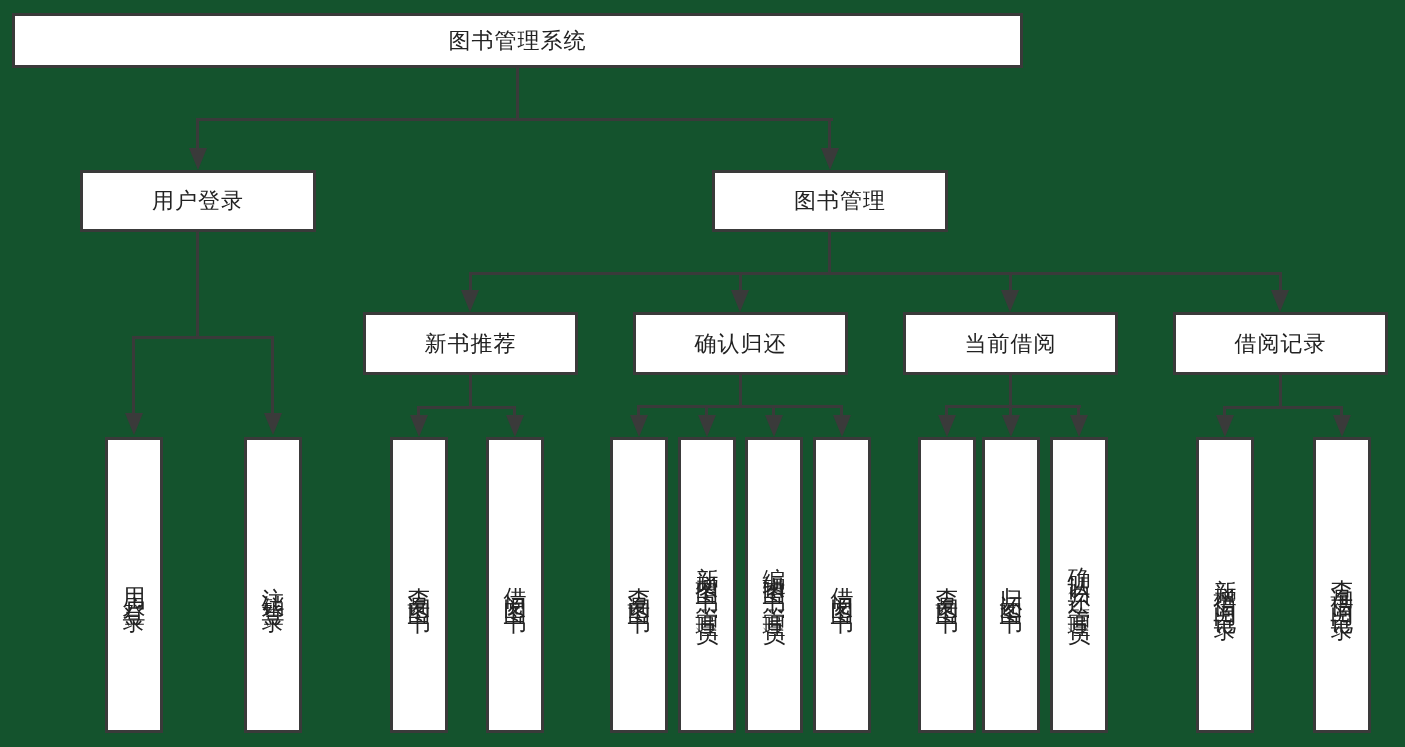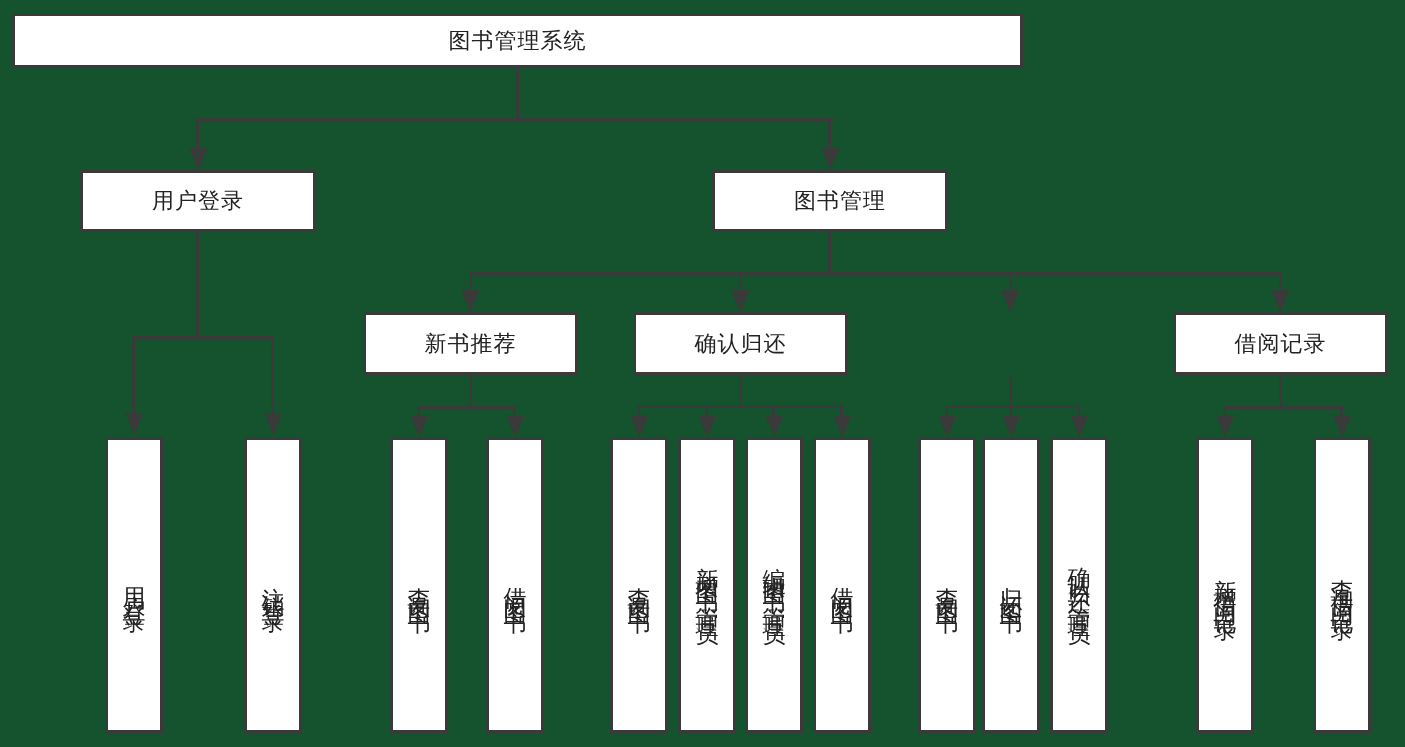--- a/index.html
+++ b/index.html
@@ -183,20 +183,21 @@
   <div class="line v ln-l3-v2"></div>
   <div class="line v ln-l3-v3"></div>
   <div class="line v ln-l3-v4"></div>
   <div class="arrow ar-l3 ar-l3a"></div>
   <div class="arrow ar-l3 ar-l3b"></div>
   <div class="arrow ar-l3 ar-l3c"></div>
   <div class="arrow ar-l3 ar-l3d"></div>
 
   <div class="node n-l3 n-rec hlabel">新书推荐</div>
   <div class="node n-l3 n-borrow hlabel">确认归还</div>
+  <div class="node n-l3 n-cur hlabel">当前借阅</div>
   <div class="node n-l3 n-hist hlabel">借阅记录</div>
 
   <div class="line v ln-rec-v"></div>
   <div class="line h ln-rec-h"></div>
   <div class="line v ln-rec-va"></div>
   <div class="line v ln-rec-vb"></div>
   <div class="arrow ar-leaf ar-lf3"></div>
   <div class="arrow ar-leaf ar-lf4"></div>
 
   <div class="line v ln-bor-v"></div>

